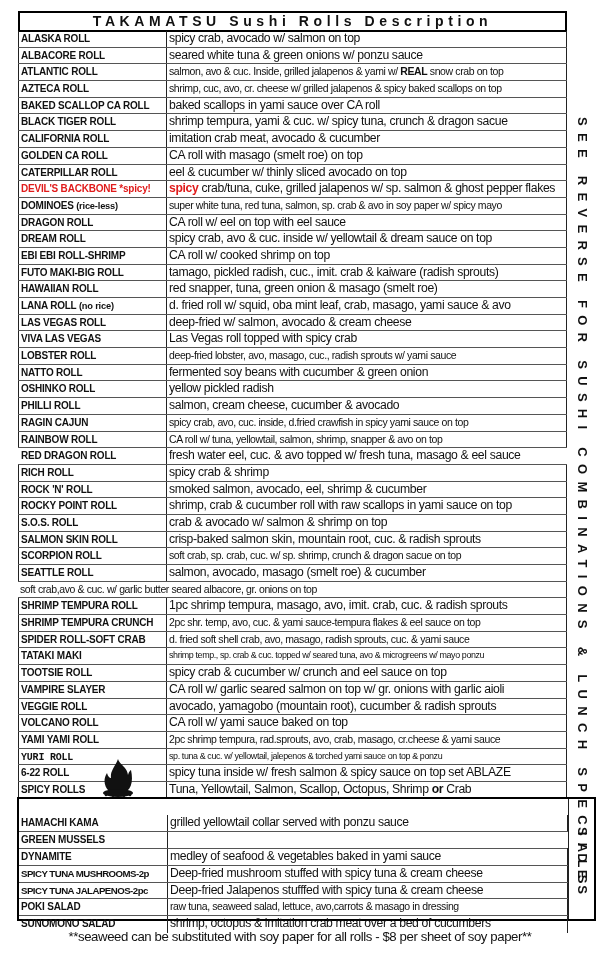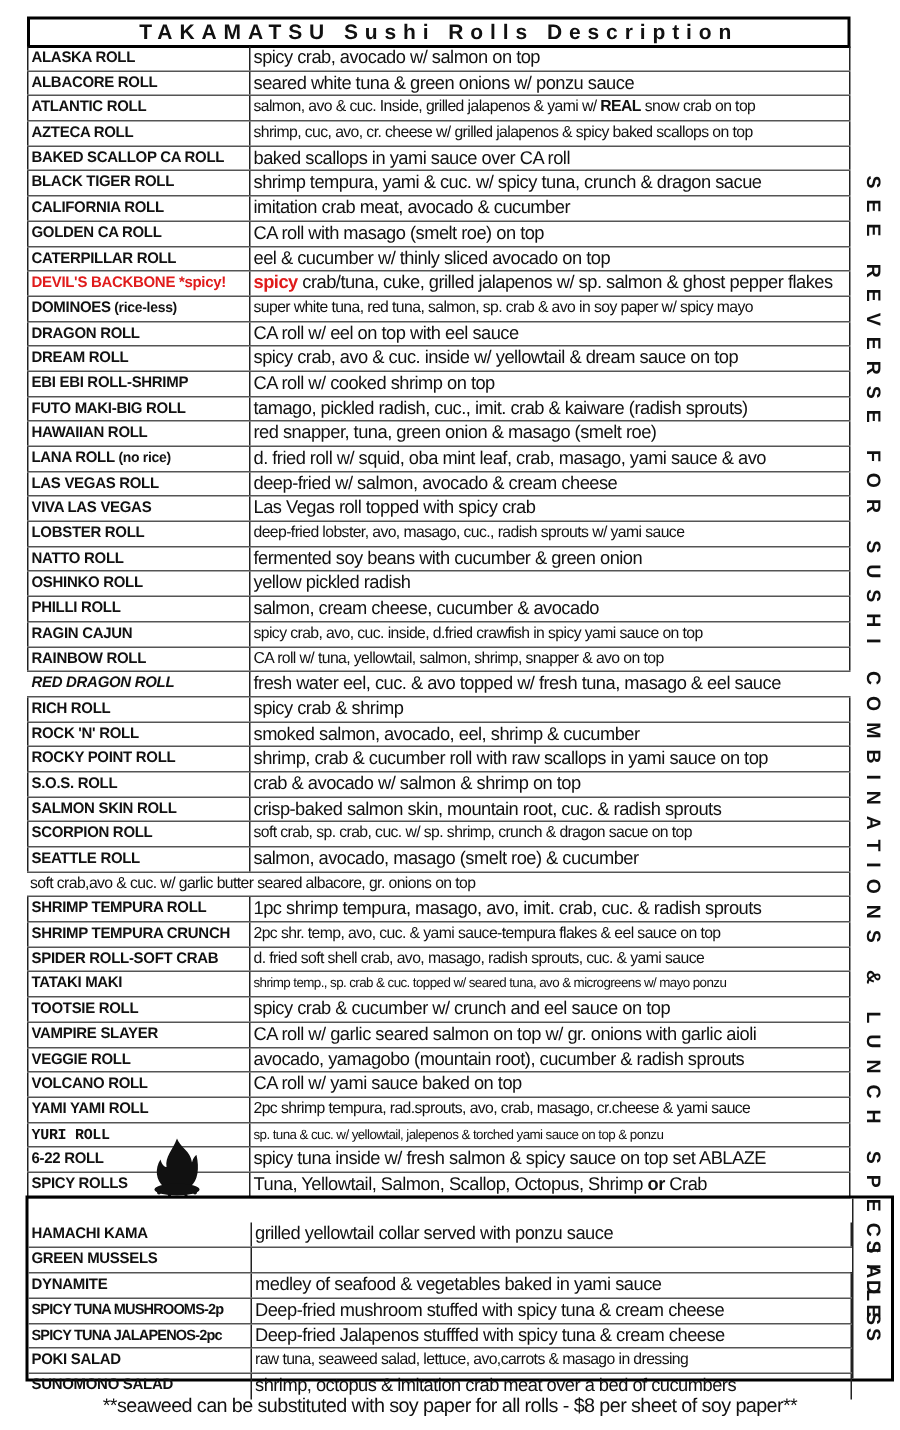--- a/index.html
+++ b/index.html
@@ -17,21 +17,21 @@
     font-family:"Liberation Sans", sans-serif; font-weight:bold; font-size:10.2px; line-height:15.7px;
     padding-left:2px; white-space:nowrap; overflow:hidden; letter-spacing:-0.2px; color:#111;
   }
   .row .desc {
     flex:1; box-sizing:border-box; border-right:1px solid #222;
     font-family:"Liberation Sans", sans-serif; font-size:12.3px; line-height:15.7px; padding-left:2px;
     white-space:nowrap; overflow:hidden; letter-spacing:-0.35px; color:#111; transform-origin:left;
   }
   .row .desc.sm { font-size:10.6px; letter-spacing:-0.4px; }
   .row .desc.xs { font-size:9px; letter-spacing:-0.4px; }
-  .row.noleft .name { border-left:1px solid transparent;font-style:italic; }
+  .row.noleft .name { border-left:1px solid transparent; }
   .row.noleft .desc { border-right:1px solid transparent; }
   .red { color:#e01b1b !important; }
   .b { font-weight:bold; }
   .vert {
     position:absolute; left:570px; top:117px; width:24px; height:585px;
     writing-mode:vertical-rl; text-orientation:sideways;
     font-family:"Liberation Sans", sans-serif; font-weight:bold; font-size:13px; letter-spacing:7.3px;
     line-height:24px; color:#111; white-space:nowrap;
   }
   .sides-box {

